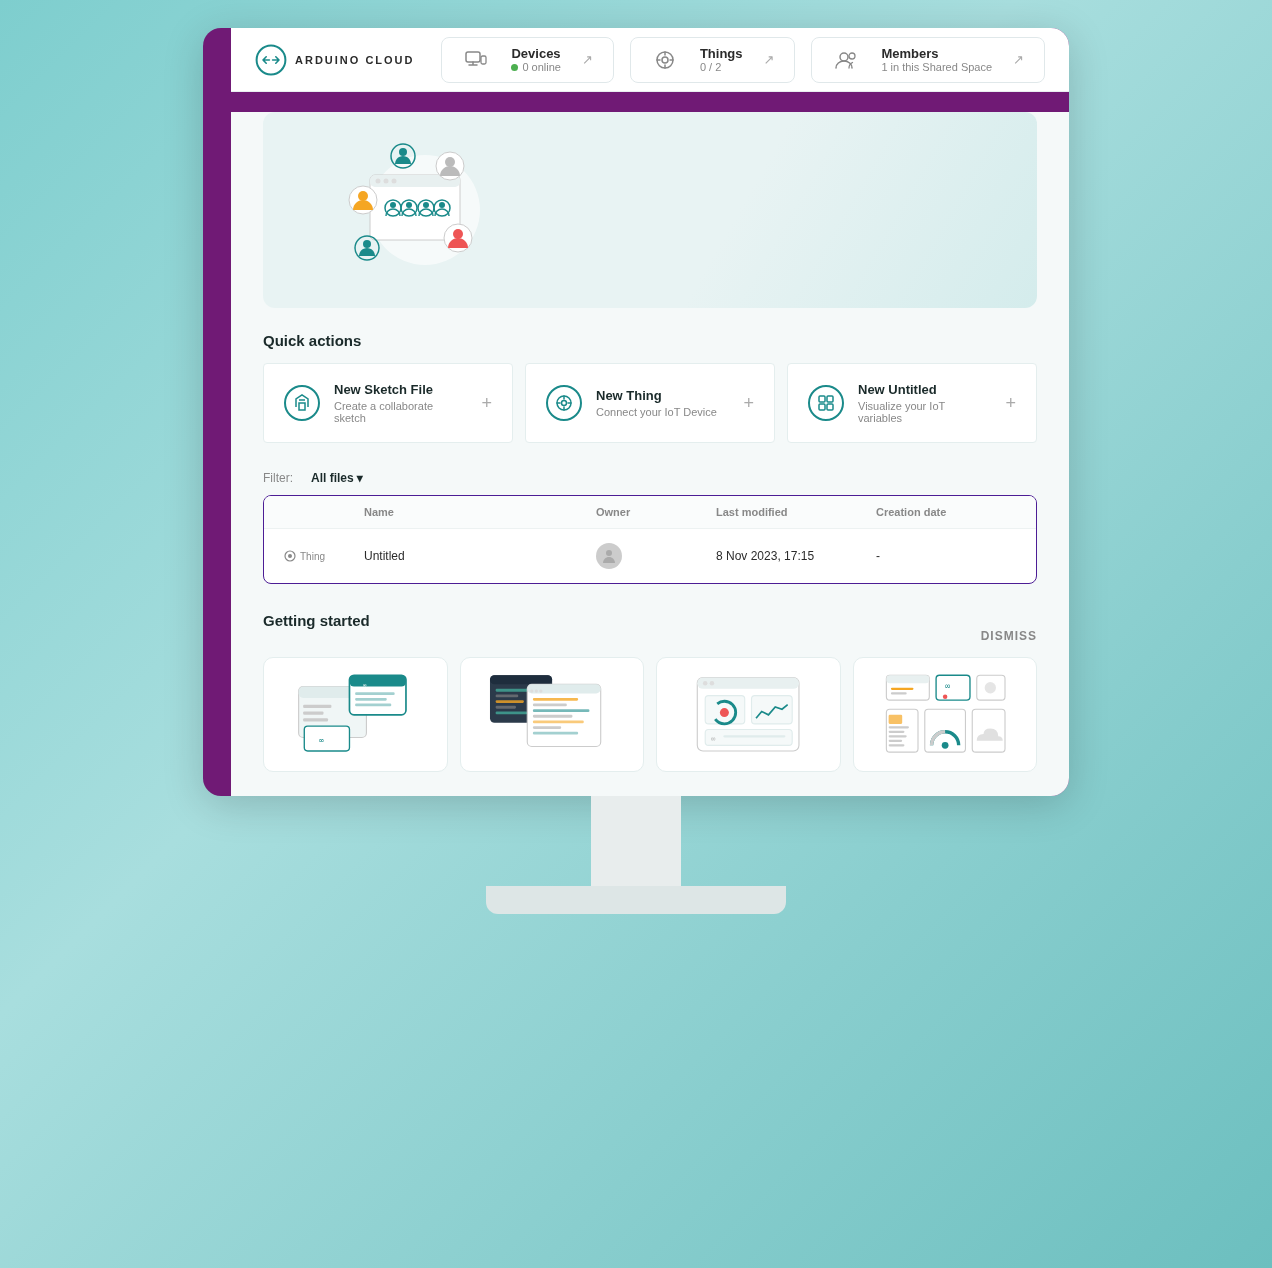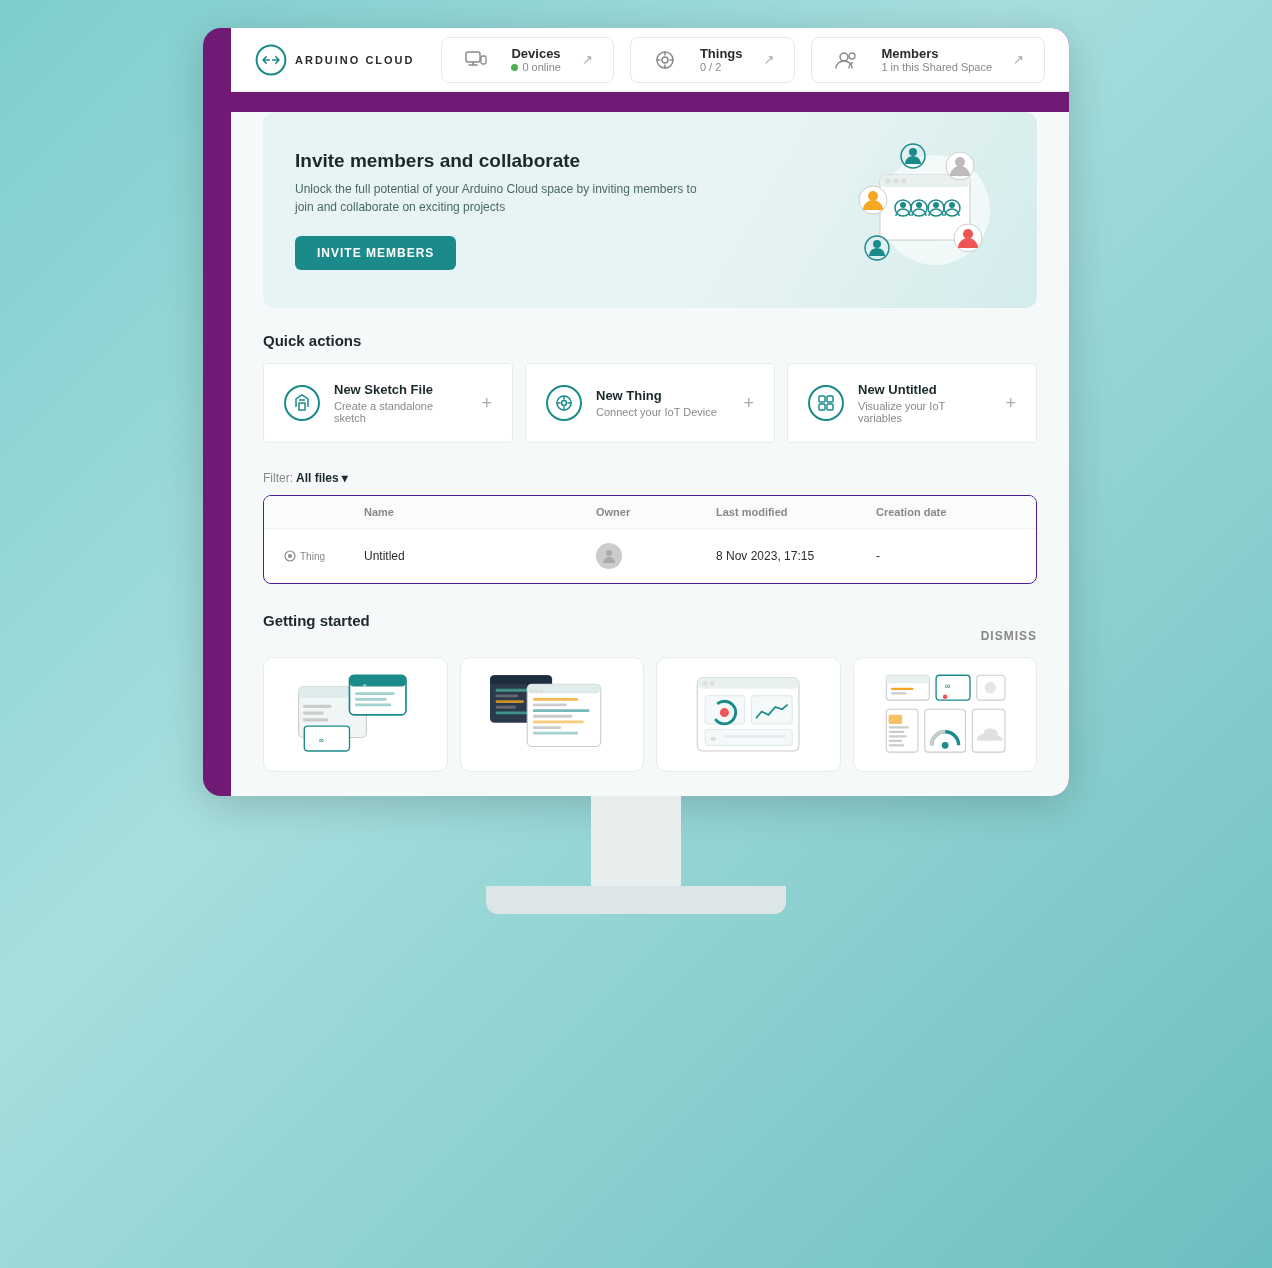--- a/index.html
+++ b/index.html
@@ -254,21 +254,21 @@
 
     .recents-title {
       font-size: 15px;
       font-weight: 700;
       color: #1a2a2a;
     }
 
     .filter-row {
       display: flex;
       align-items: center;
-      gap: 3px;
+      gap: 18px;
       margin-bottom: 10px;
     }
 
     .filter-label {
       font-size: 12px;
       color: #888;
     }
 
     .filter-value {
       font-size: 12px;
@@ -433,25 +433,20 @@
           <div class="header-stat-title">Members</div>
           <div class="header-stat-sub">1 in this Shared Space</div>
         </div>
         <span class="header-stat-arrow">↗</span>
       </div>
     </div>
 
     <div class="main-content">
 
       <div class="banner">
-        <div class="banner-text">
-          <div class="banner-title">Invite members and collaborate</div>
-          <div class="banner-sub">Unlock the full potential of your Arduino Cloud space by inviting members to join and collaborate on exciting projects</div>
-          <button class="invite-btn">INVITE MEMBERS</button>
-        </div>
         <div class="banner-illustration">
           <svg class="banner-svg" viewBox="0 0 200 140" fill="none">
 
             <circle cx="130" cy="70" r="55" fill="white" opacity="0.6"></circle>
 
             <rect x="75" y="35" width="90" height="65" rx="5" fill="white" stroke="#ccc" stroke-width="1"></rect>
             <rect x="75" y="35" width="90" height="12" rx="5" fill="#e8f0f0"></rect>
             <circle cx="83" cy="41" r="2.5" fill="#ddd"></circle>
             <circle cx="91" cy="41" r="2.5" fill="#ddd"></circle>
             <circle cx="99" cy="41" r="2.5" fill="#ddd"></circle>
@@ -499,21 +494,21 @@
           <div class="action-card">
             <div class="action-icon">
               <svg width="18" height="18" viewBox="0 0 18 18" fill="none">
                 <polyline points="3,13 3,5 9,1 15,5 15,13" stroke="#1a8a8a" stroke-width="1.5" fill="none"></polyline>
                 <rect x="6" y="9" width="6" height="7" stroke="#1a8a8a" stroke-width="1.5" fill="none"></rect>
                 <path d="M6 6h6" stroke="#1a8a8a" stroke-width="1.5"></path>
               </svg>
             </div>
             <div class="action-info">
               <div class="action-name">New Sketch File</div>
-              <div class="action-desc">Create a standalone sketch</div>
+              <div class="action-desc">Create a collaborate sketch</div>
             </div>
             <span class="action-plus">+</span>
           </div>
 
           <div class="action-card">
             <div class="action-icon">
               <svg width="18" height="18" viewBox="0 0 18 18" fill="none">
                 <circle cx="9" cy="9" r="7" stroke="#1a8a8a" stroke-width="1.5"></circle>
                 <circle cx="9" cy="9" r="2.5" stroke="#1a8a8a" stroke-width="1.5"></circle>
                 <path d="M9 2v3M9 13v3M2 9h3M13 9h3" stroke="#1a8a8a" stroke-width="1.5" stroke-linecap="round"></path>

